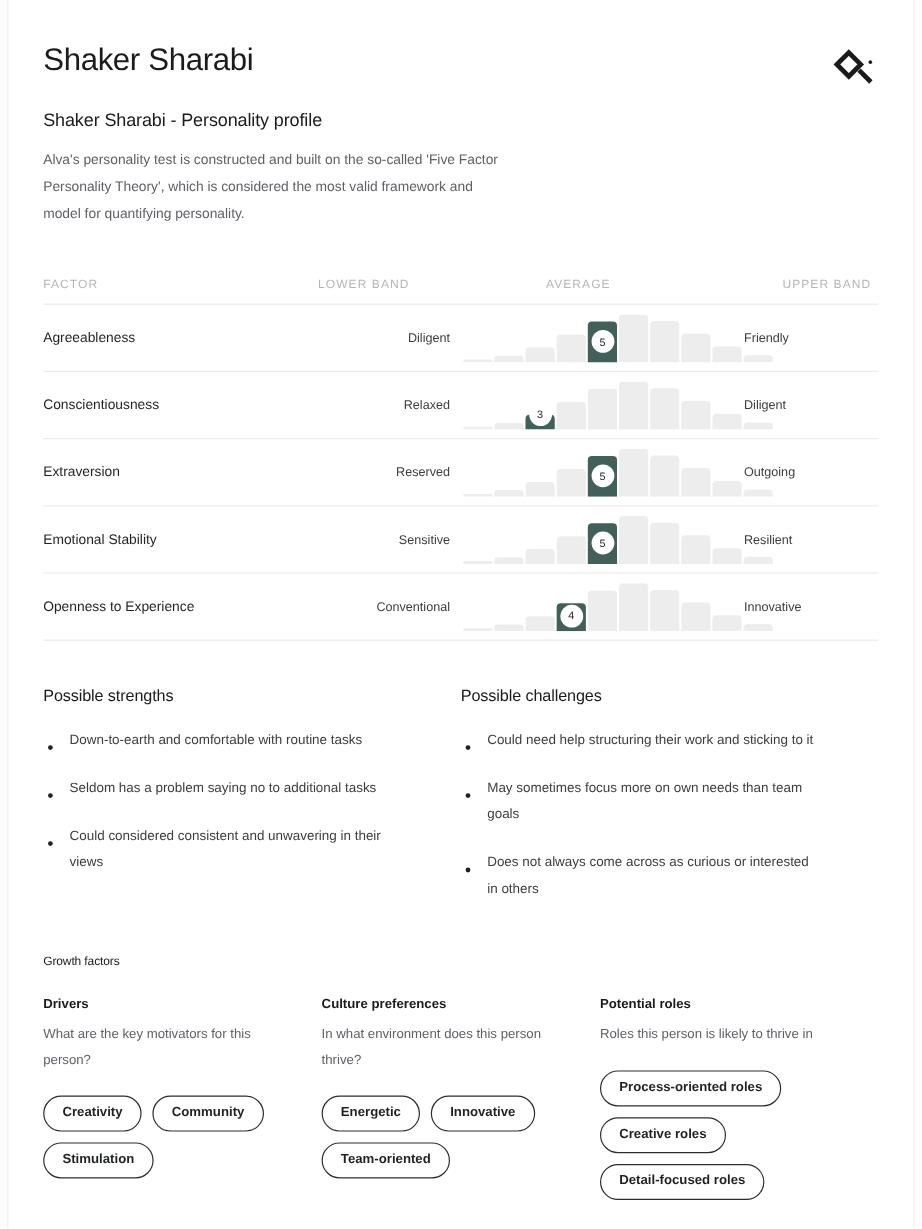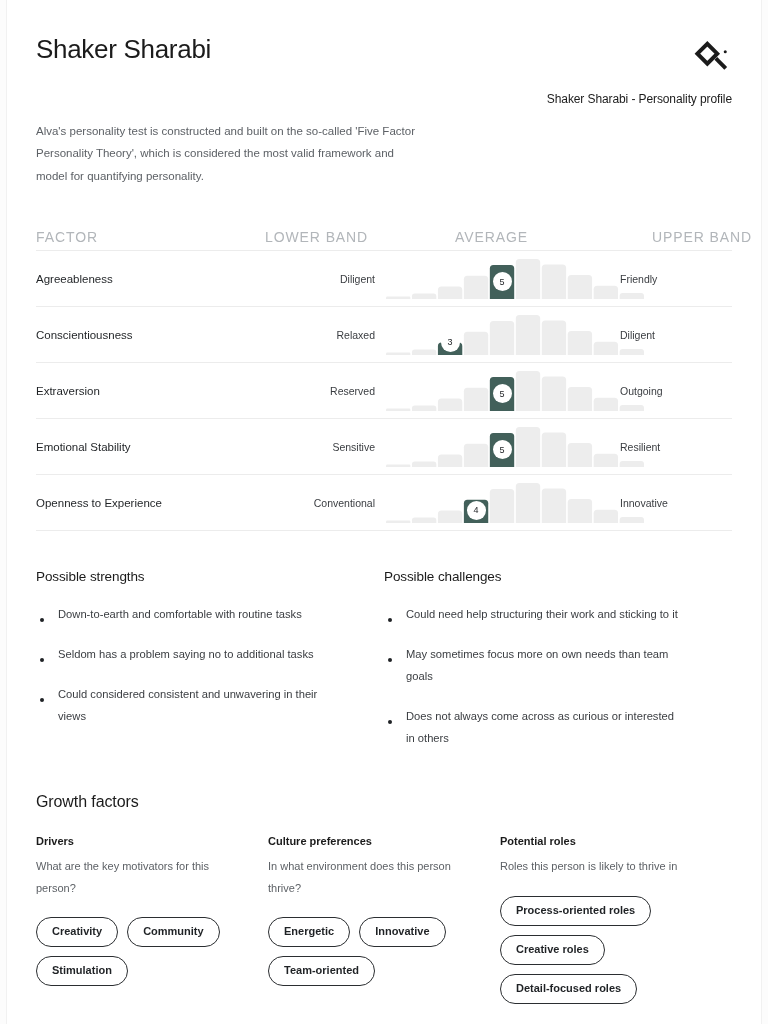--- a/index.html
+++ b/index.html
@@ -37,46 +37,45 @@
     font-size: 26px;
     font-weight: 400;
     letter-spacing: -0.3px;
     color: #1b1b1b;
     line-height: 1.2;
   }
   .logo { width: 38px; height: 34px; flex: 0 0 auto; margin-top: 6px; }
 
   .report-title {
     margin-top: 18px;
-    font-size: 12px;
+    font-size: 15px;
     font-weight: 400;
     letter-spacing: -0.1px;
     color: #1b1b1b;
-    text-align: right;
   }
   .intro {
     margin-top: 14px;
     font-size: 11.5px;
     line-height: 1.95;
     color: #5d6166;
     max-width: 380px;
   }
 
   
   .ptable { margin-top: 42px; }
 
   .ptable-head {
     position: relative;
     height: 22px;
     border-bottom: 1px solid #ececec;
   }
   .ptable-head span {
     position: absolute;
     top: 0;
-    font-size: 14px;
+    font-size: 10px;
     letter-spacing: 0.9px;
     color: #b2b6ba;
     text-transform: uppercase;
     white-space: nowrap;
     text-align: right;
   }
   .col-factor { left: 0; }
   .col-lower  { left: 229px; }
   .col-avg    { left: 419px; }
   .col-upper  { left: 584px; padding-left: 32px; }
@@ -173,21 +172,21 @@
     top: 14px;
     width: 4px;
     height: 4px;
     border-radius: 50%;
     background: #1f2225;
   }
 
   
   .growth { margin-top: 26px; }
   .growth-title {
-    font-size: 16px;
+    font-size: 10px;
     color: #1b1b1b;
     font-weight: 400;
     letter-spacing: -0.1px;
   }
   .growth-cols {
     margin-top: 24px;
     display: flex;
   }
   .growth-col { width: 237px; }
   .gc-title {

